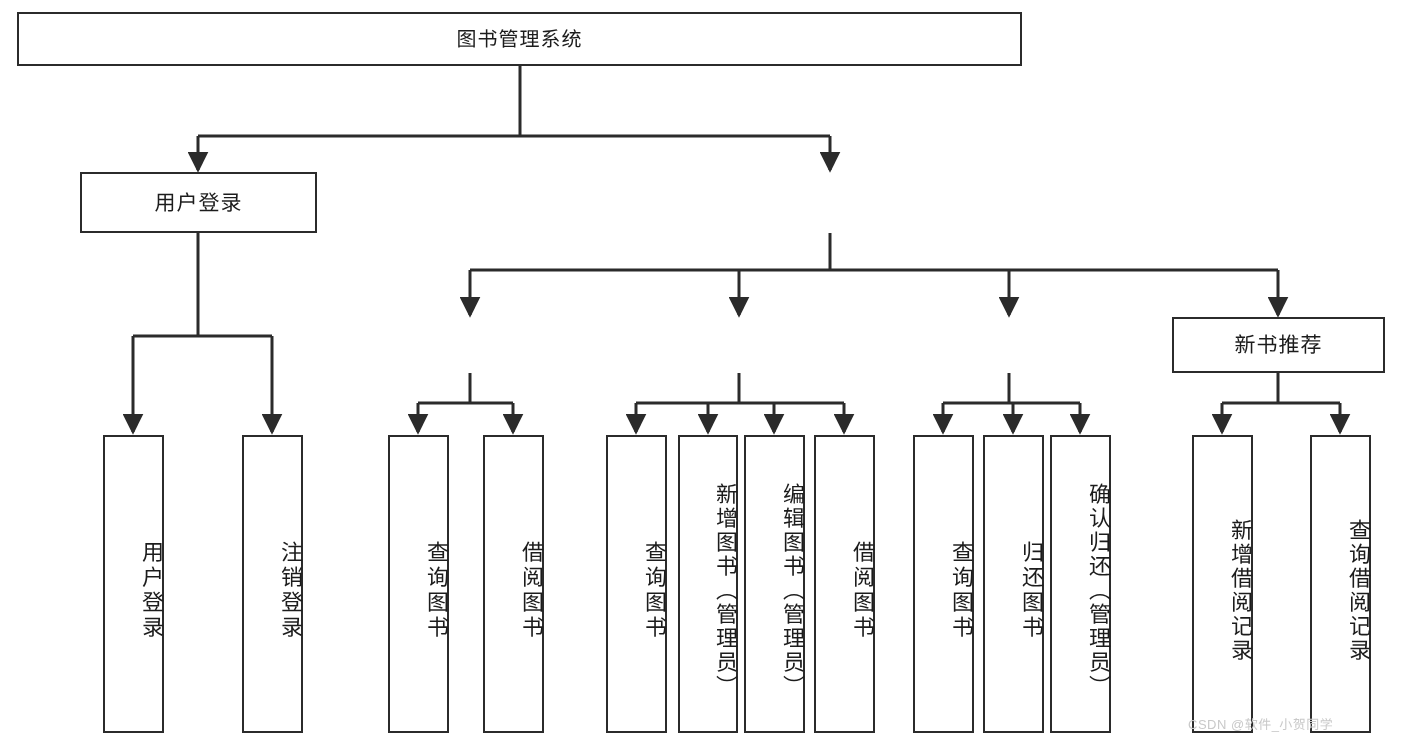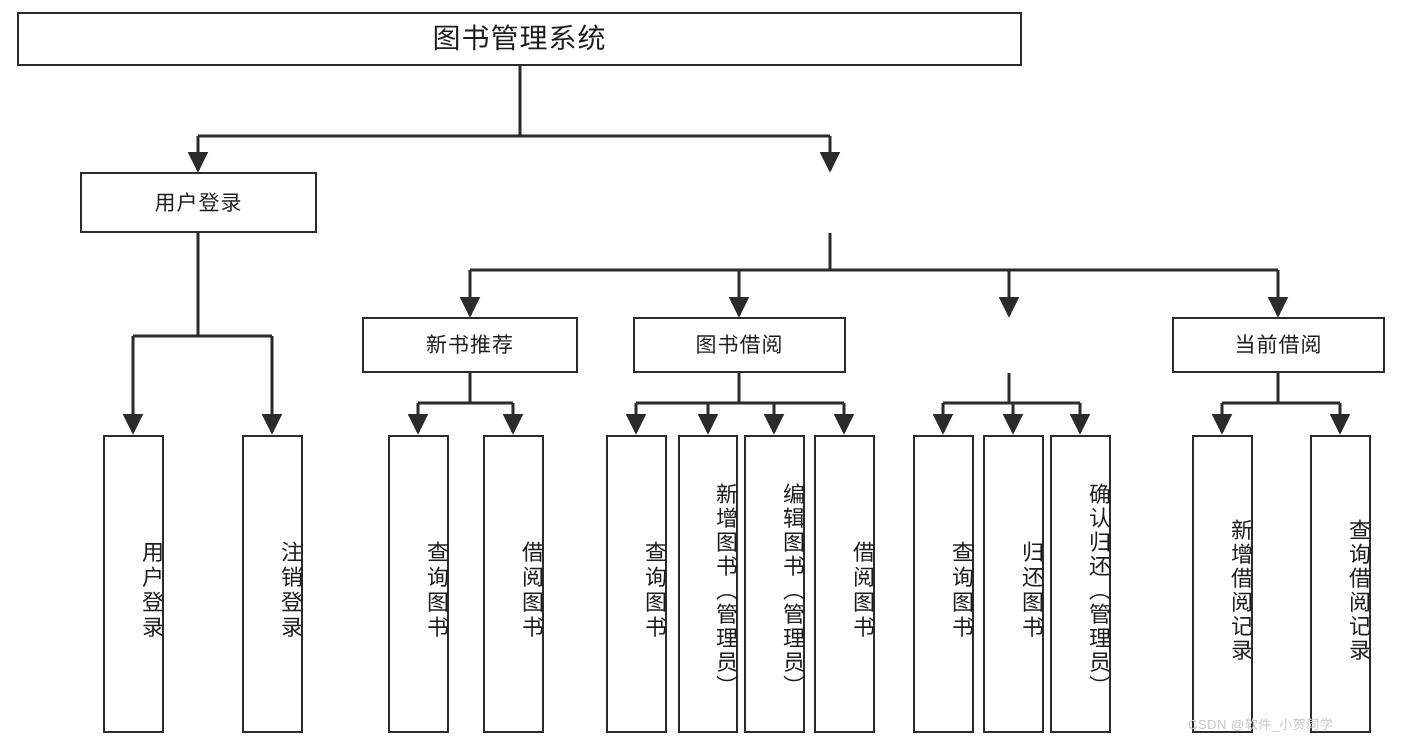--- a/index.html
+++ b/index.html
@@ -32,21 +32,21 @@
     color:#1c1c1c;
     z-index:3;
   }
   
   .node.h{
     font-size:21px;
     letter-spacing:1px;
     line-height:1.2;
     white-space:nowrap;
   }
-  .node.root{ font-size:28px; }
+  .node.root{ font-size:20px; }
   
   .node.v{
     writing-mode:vertical-rl;
     text-orientation:upright;
     align-items:flex-start;
     justify-content:center;
     padding-top:14px;
     font-size:22px;
     line-height:1.05;
     letter-spacing:3px;
@@ -116,23 +116,21 @@
       <path d="M 1222 403 L 1340 403"></path>
       <path d="M 1222 403 L 1222 432" marker-end="url(#arrow)"></path>
       <path d="M 1340 403 L 1340 432" marker-end="url(#arrow)"></path>
     </g>
   </svg>
 
   <div class="node h root" style="left:17px; top:12px; width:1005px; height:54px;">图书管理系统</div>
 
   <div class="node h" style="left:80px; top:172px; width:237px; height:61px;">用户登录</div>
 
-  <div class="node h" style="left:362px; top:317px; width:216px; height:56px;">新书推荐</div>
-  <div class="node h" style="left:633px; top:317px; width:213px; height:56px;">图书借阅</div>
-  <div class="node h" style="left:1172px; top:317px; width:213px; height:56px;">当前借阅</div>
+  <div class="node h" style="left:1172px; top:317px; width:213px; height:56px;">新书推荐</div>
 
   <div class="node v" style="left:103px; top:435px; width:61px; height:298px;">用户登录</div>
   <div class="node v" style="left:242px; top:435px; width:61px; height:298px;">注销登录</div>
 
   <div class="node v" style="left:388px; top:435px; width:61px; height:298px;">查询图书</div>
   <div class="node v" style="left:483px; top:435px; width:61px; height:298px;">借阅图书</div>
 
   <div class="node v" style="left:606px; top:435px; width:61px; height:298px;">查询图书</div>
   <div class="node v tall" style="left:678px; top:435px; width:60px; height:298px;">新增图书（管理员）</div>
   <div class="node v tall" style="left:744px; top:435px; width:61px; height:298px;">编辑图书（管理员）</div>

